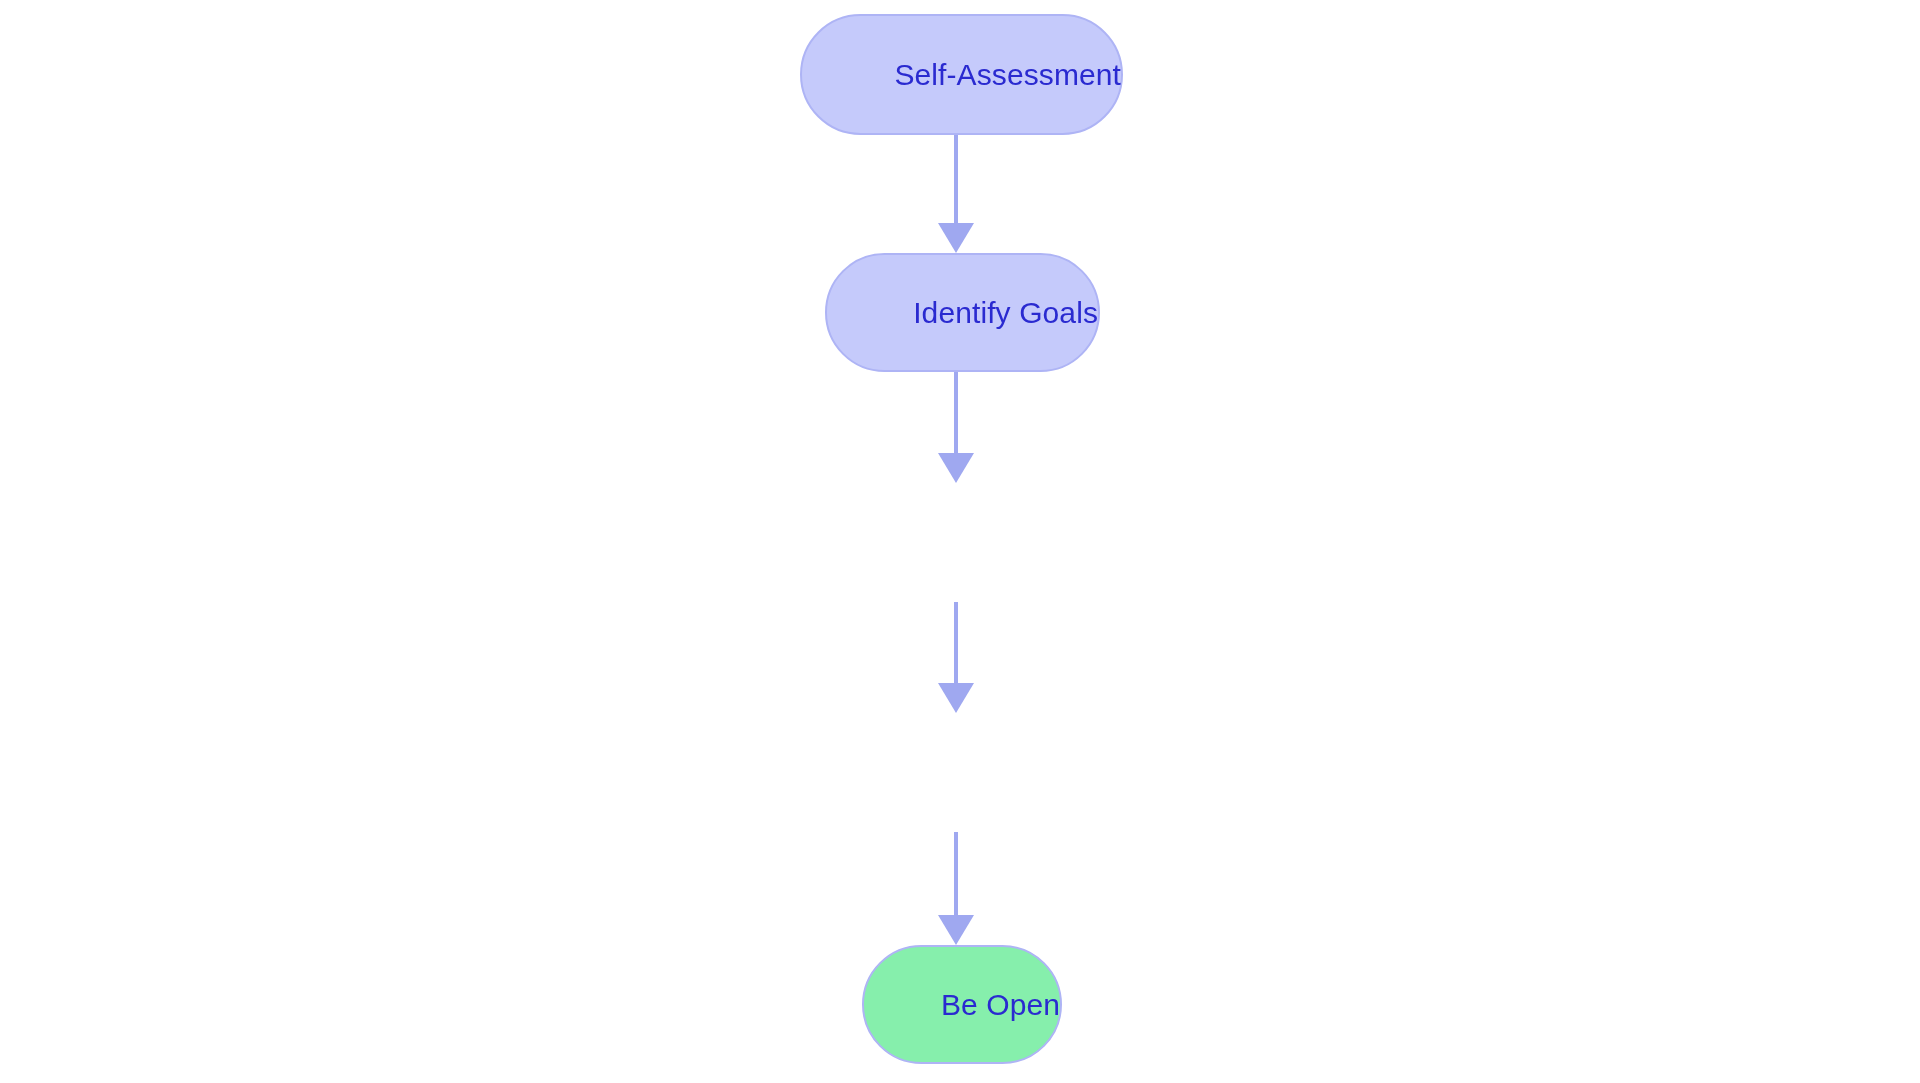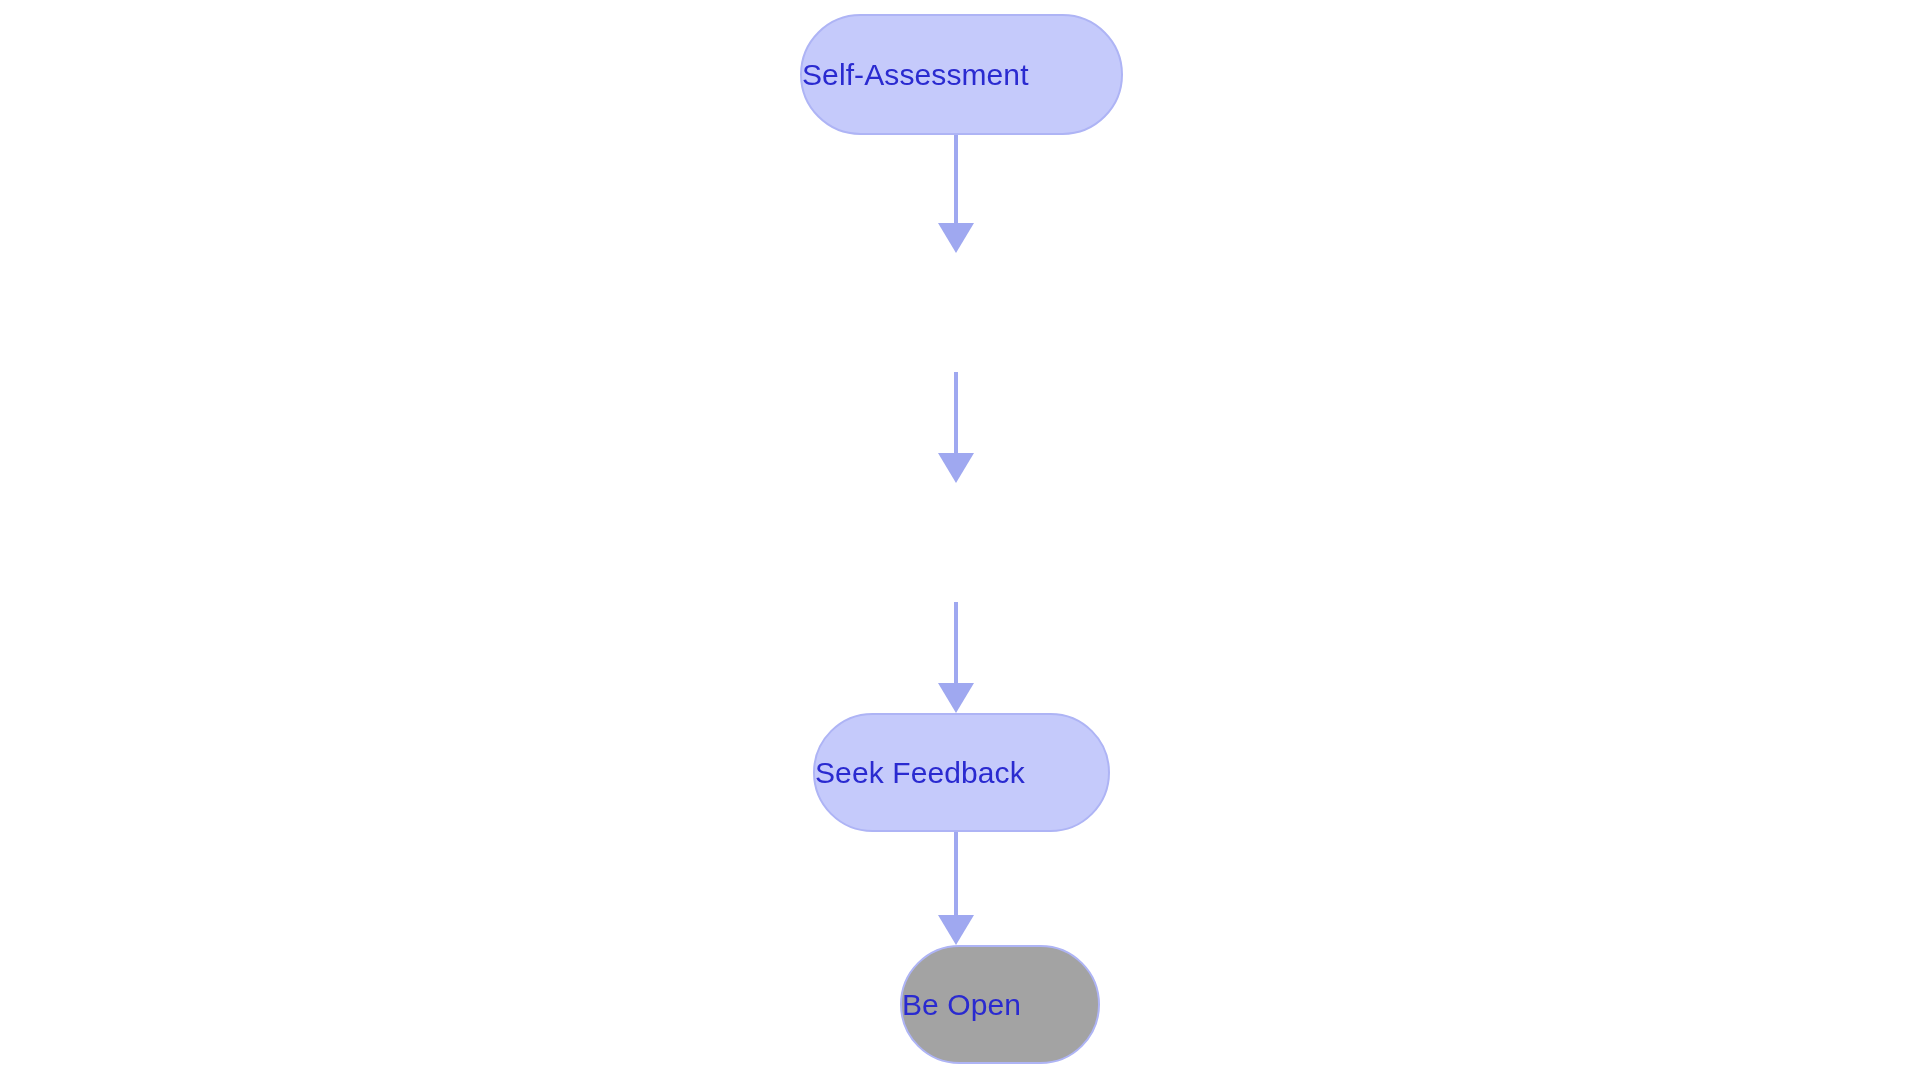--- a/index.html
+++ b/index.html
@@ -17,21 +17,21 @@
     position: relative;
     width: 1920px;
     height: 1083px;
     background: #ffffff;
   }
   .flow-node {
     position: absolute;
     box-sizing: border-box;
     display: flex;
     align-items: center;
-    justify-content: flex-start;
+    justify-content: flex-end;
     border-style: solid;
     border-width: 2px;
     border-radius: 999px;
     text-align: center;
     z-index: 2;
   }
   .flow-node-label {
     font-family: "Liberation Sans", sans-serif;
     font-size: 30px;
     font-weight: 400;
@@ -75,23 +75,23 @@
       <svg width="40" height="113" viewBox="0 0 40 113">
         <line x1="20" y1="0" x2="20" y2="85" stroke="#9fa8f0" stroke-width="4"></line>
         <polygon points="2,83 38,83 20,113" fill="#9fa8f0"></polygon>
       </svg>
     </div>
 
   <div class="flow-node" id="node-0" style="left: 800px; top: 14px; width: 323px; height: 121px; background: rgb(197, 202, 251); border-color: rgb(174, 180, 245); border-width: 2px;">
     <span class="flow-node-label" style="color: rgb(42, 42, 208);">Self-Assessment</span>
   </div>
 
+  <div class="flow-node" id="node-1" style="left: 825px; top: 253px; width: 275px; height: 119px; background: rgb(197, 202, 251); border-color: rgb(174, 180, 245); border-width: 2px;">
+    <span class="flow-node-label" style="color: rgb(42, 42, 208);">Identify Goals</span>
+  </div>
 
 
-  <div class="flow-node" id="node-3" style="left: 813px; top: 713px; width: 297px; height: 119px; background: rgb(197, 202, 251); border-color: rgb(174, 180, 245); border-width: 2px;">
-    <span class="flow-node-label" style="color: rgb(42, 42, 208);">Seek Feedback</span>
-  </div>
 
-  <div class="flow-node" id="node-4" style="left: 900px; top: 945px; width: 200px; height: 119px; background: #a3a3a3; border-color: rgb(174, 180, 245); border-width: 2px;">
+  <div class="flow-node" id="node-4" style="left: 862px; top: 945px; width: 200px; height: 119px; background: #86efac; border-color: rgb(174, 180, 245); border-width: 2px;">
     <span class="flow-node-label" style="color: rgb(42, 42, 208);">Be Open</span>
   </div>
 
 </div>
 
 </body></html>

